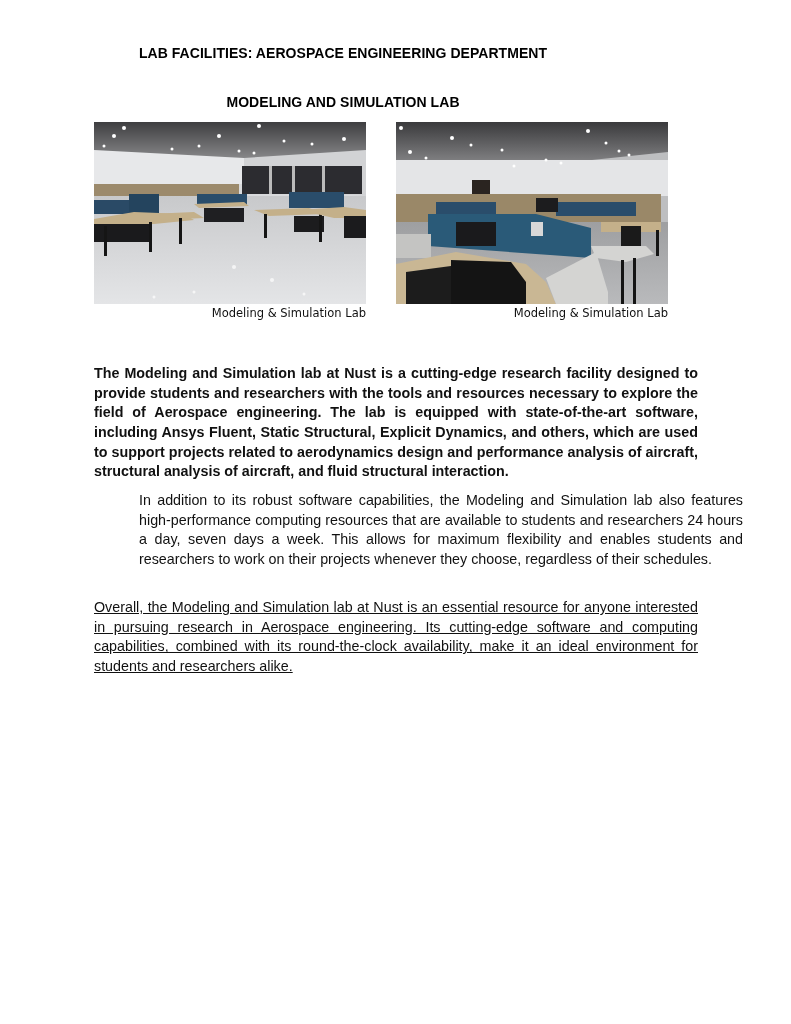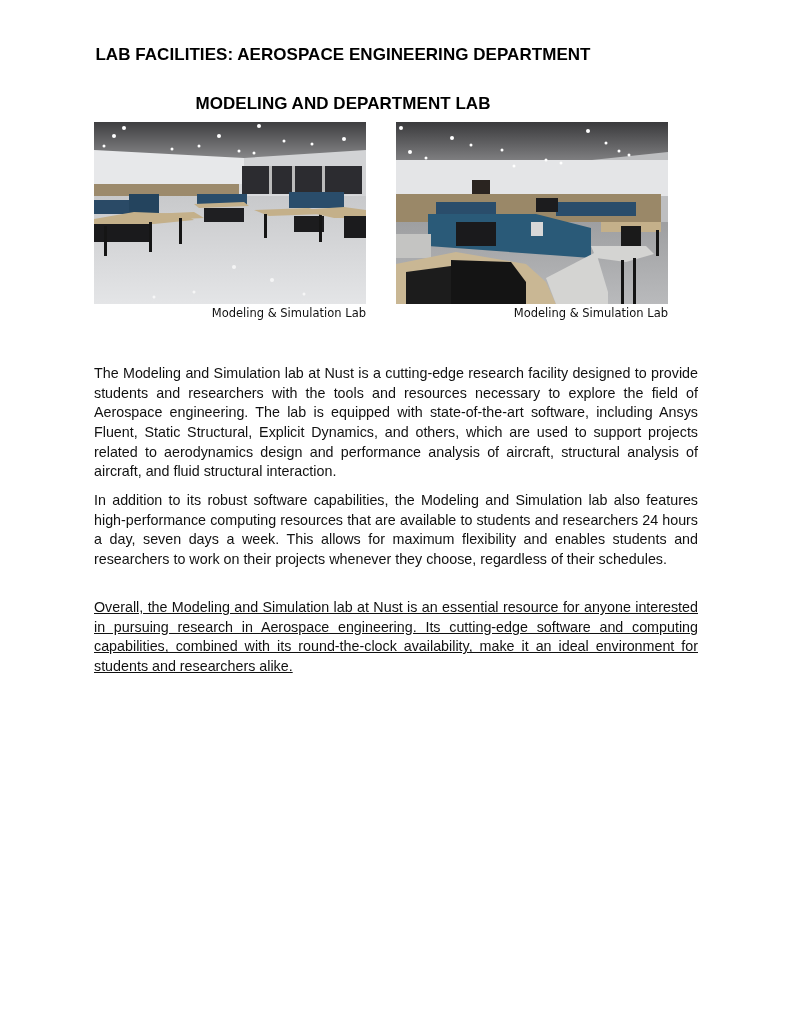--- a/index.html
+++ b/index.html
@@ -14,21 +14,21 @@
     overflow: hidden;
     font-family: "Liberation Sans", sans-serif;
     color: #000;
   }
   .title {
     position: absolute;
     left: 0;
     width: 686px;
     text-align: center;
     font-weight: bold;
-    font-size: 17px;
+    font-size: 14px;
     letter-spacing: 0.05px;
   }
   #main-title { top: 45px; }
   #sub-title { top: 94px; }
 
   .photo {
     position: absolute;
     top: 122px;
     width: 272px;
     height: 182px;
@@ -52,29 +52,29 @@
 
   .body-text {
     position: absolute;
     left: 94px;
     width: 604px;
     font-size: 14.3px;
     line-height: 19.6px;
     text-align: justify;
     color: #111;
   }
-  #para-1 { top: 350px; }
-  #para-2 { top: 477px; }
+  #para-1 { top: 350px; font-weight: bold; }
+  #para-2 { top: 477px; margin-left: 45px; }
   #para-3 { top: 584px; text-decoration: underline; }
 </style>
 </head>
 <body>
 
 <div id="main-title" class="title">LAB FACILITIES: AEROSPACE ENGINEERING DEPARTMENT</div>
-<div id="sub-title" class="title">MODELING AND DEPARTMENT LAB</div>
+<div id="sub-title" class="title">MODELING AND SIMULATION LAB</div>
 
 <div id="photo-1" class="photo" title="Lab room with white glossy floor, curved beige desks and blue partitions, dark windows on right">
   <svg viewBox="0 0 272 182" preserveAspectRatio="none">
     <defs>
       <linearGradient id="ceil1" x1="0" y1="0" x2="0" y2="1">
         <stop offset="0" stop-color="#3e3e40"></stop>
         <stop offset="1" stop-color="#8a8a8c"></stop>
       </linearGradient>
       <linearGradient id="floor1" x1="0" y1="0" x2="0" y2="1">
         <stop offset="0" stop-color="#c8c9cb"></stop>

